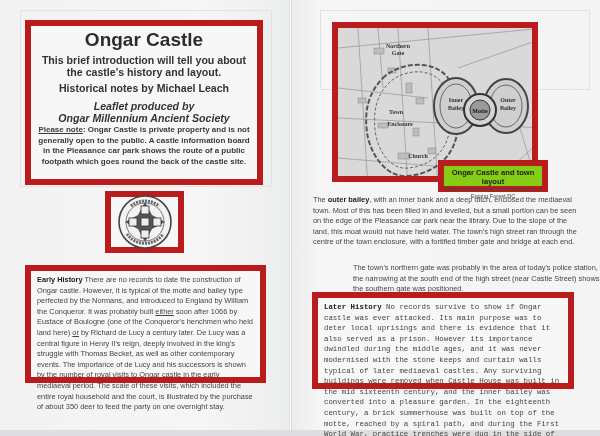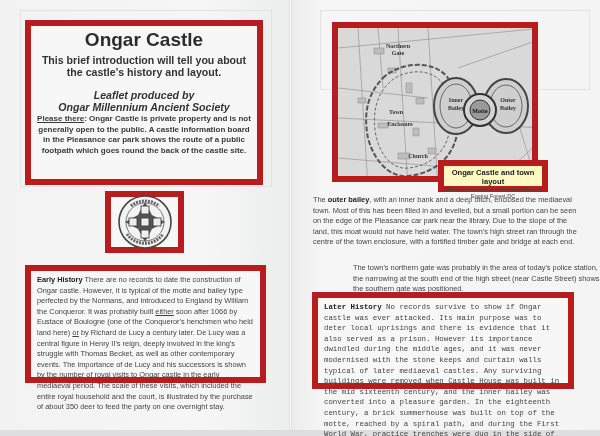--- a/index.html
+++ b/index.html
@@ -20,21 +20,21 @@
   .leaflet { font-weight:bold; font-size:10.6px; color:#333; line-height:12px; margin-top:6px;font-style:italic; }
   .please { font-weight:bold; font-size:8px; color:#3a3a3a; line-height:10.5px; margin-top:1px; padding:0 6px; }
   .please u { text-decoration:underline; }
 
   .logo-box { left:105px; top:191px; width:79px; height:62px; display:flex; align-items:center; justify-content:center; }
 
   .early-box { left:25px; top:265px; width:241px; height:118px; padding:4px 6px; font-size:7.4px; line-height:10.6px; color:#444; }
   .early-box b { color:#222; }
 
   .map-box { left:332px; top:22px; width:206px; height:160px; background:#d6d6d6; overflow:hidden; }
-  .caption-box { left:438px; top:160px; width:110px; height:32px; text-align:center; background:#fef9c3; }
+  .caption-box { left:438px; top:160px; width:110px; height:32px; text-align:center; background:#84cc16; }
   .cap-title { font-weight:bold; font-size:7.6px; color:#222; margin-top:2px; }
   .cap-sub { font-size:5.6px; color:#444; line-height:7px; }
 
   .body-text { position:absolute; left:313px; width:272px; font-size:7.4px; line-height:10.6px; color:#444; }
   .outer-text { top:195px; }
   .north-text { top:263px;margin-left:40px; }
   .later-box { left:312px; top:292px; width:262px; height:97px; padding:4px 6px; font-size:7.4px; line-height:10.6px; color:#444;font-family:Liberation Mono, monospace; }
   .later-box b { color:#222; }
 
   .ghost { position:absolute; border:1px solid #e2e2e3; }
@@ -49,25 +49,26 @@
 <div class="page right">
   <div class="ghost" style="left:28px;top:10px;width:268px;height:78px;"></div>
 </div>
 <div class="bottom-strip"></div>
 
 <div class="box title-box">
   <div class="title">Ongar Castle</div>
   <div class="subtitle">This brief introduction will tell you about the castle's history and layout.</div>
 </div>
 <div class="box notes-box">
+  <div class="notes">Historical notes by Michael Leach</div>
   <div class="leaflet">
     <div>Leaflet produced by</div>
     <div>Ongar Millennium Ancient Society</div>
   </div>
-  <div class="please"><u>Please there</u><span>: Ongar Castle is private property and is not generally open to the public. A castle information board in the Pleasance car park shows the route of a public footpath which goes round the back of the castle site.</span></div>
+  <div class="please"><u>Please note</u><span>: Ongar Castle is private property and is not generally open to the public. A castle information board in the Pleasance car park shows the route of a public footpath which goes round the back of the castle site.</span></div>
 </div>
 
 <div class="box logo-box">
   <svg width="56" height="56" viewBox="0 0 56 56">
     <circle cx="28" cy="28" r="26" fill="#f3f3f3" stroke="#444" stroke-width="1.6"></circle>
     <circle cx="28" cy="28" r="19" fill="none" stroke="#555" stroke-width="0.8"></circle>
     <path d="M28 8 L35 21 L48 28 L35 35 L28 48 L21 35 L8 28 L21 21 Z" fill="#555"></path>
     <rect x="24" y="12" width="8" height="8" fill="#eee" stroke="#333" stroke-width="0.8"></rect>
     <rect x="24" y="36" width="8" height="8" fill="#eee" stroke="#333" stroke-width="0.8"></rect>
     <rect x="12" y="24" width="8" height="8" fill="#eee" stroke="#333" stroke-width="0.8"></rect>

